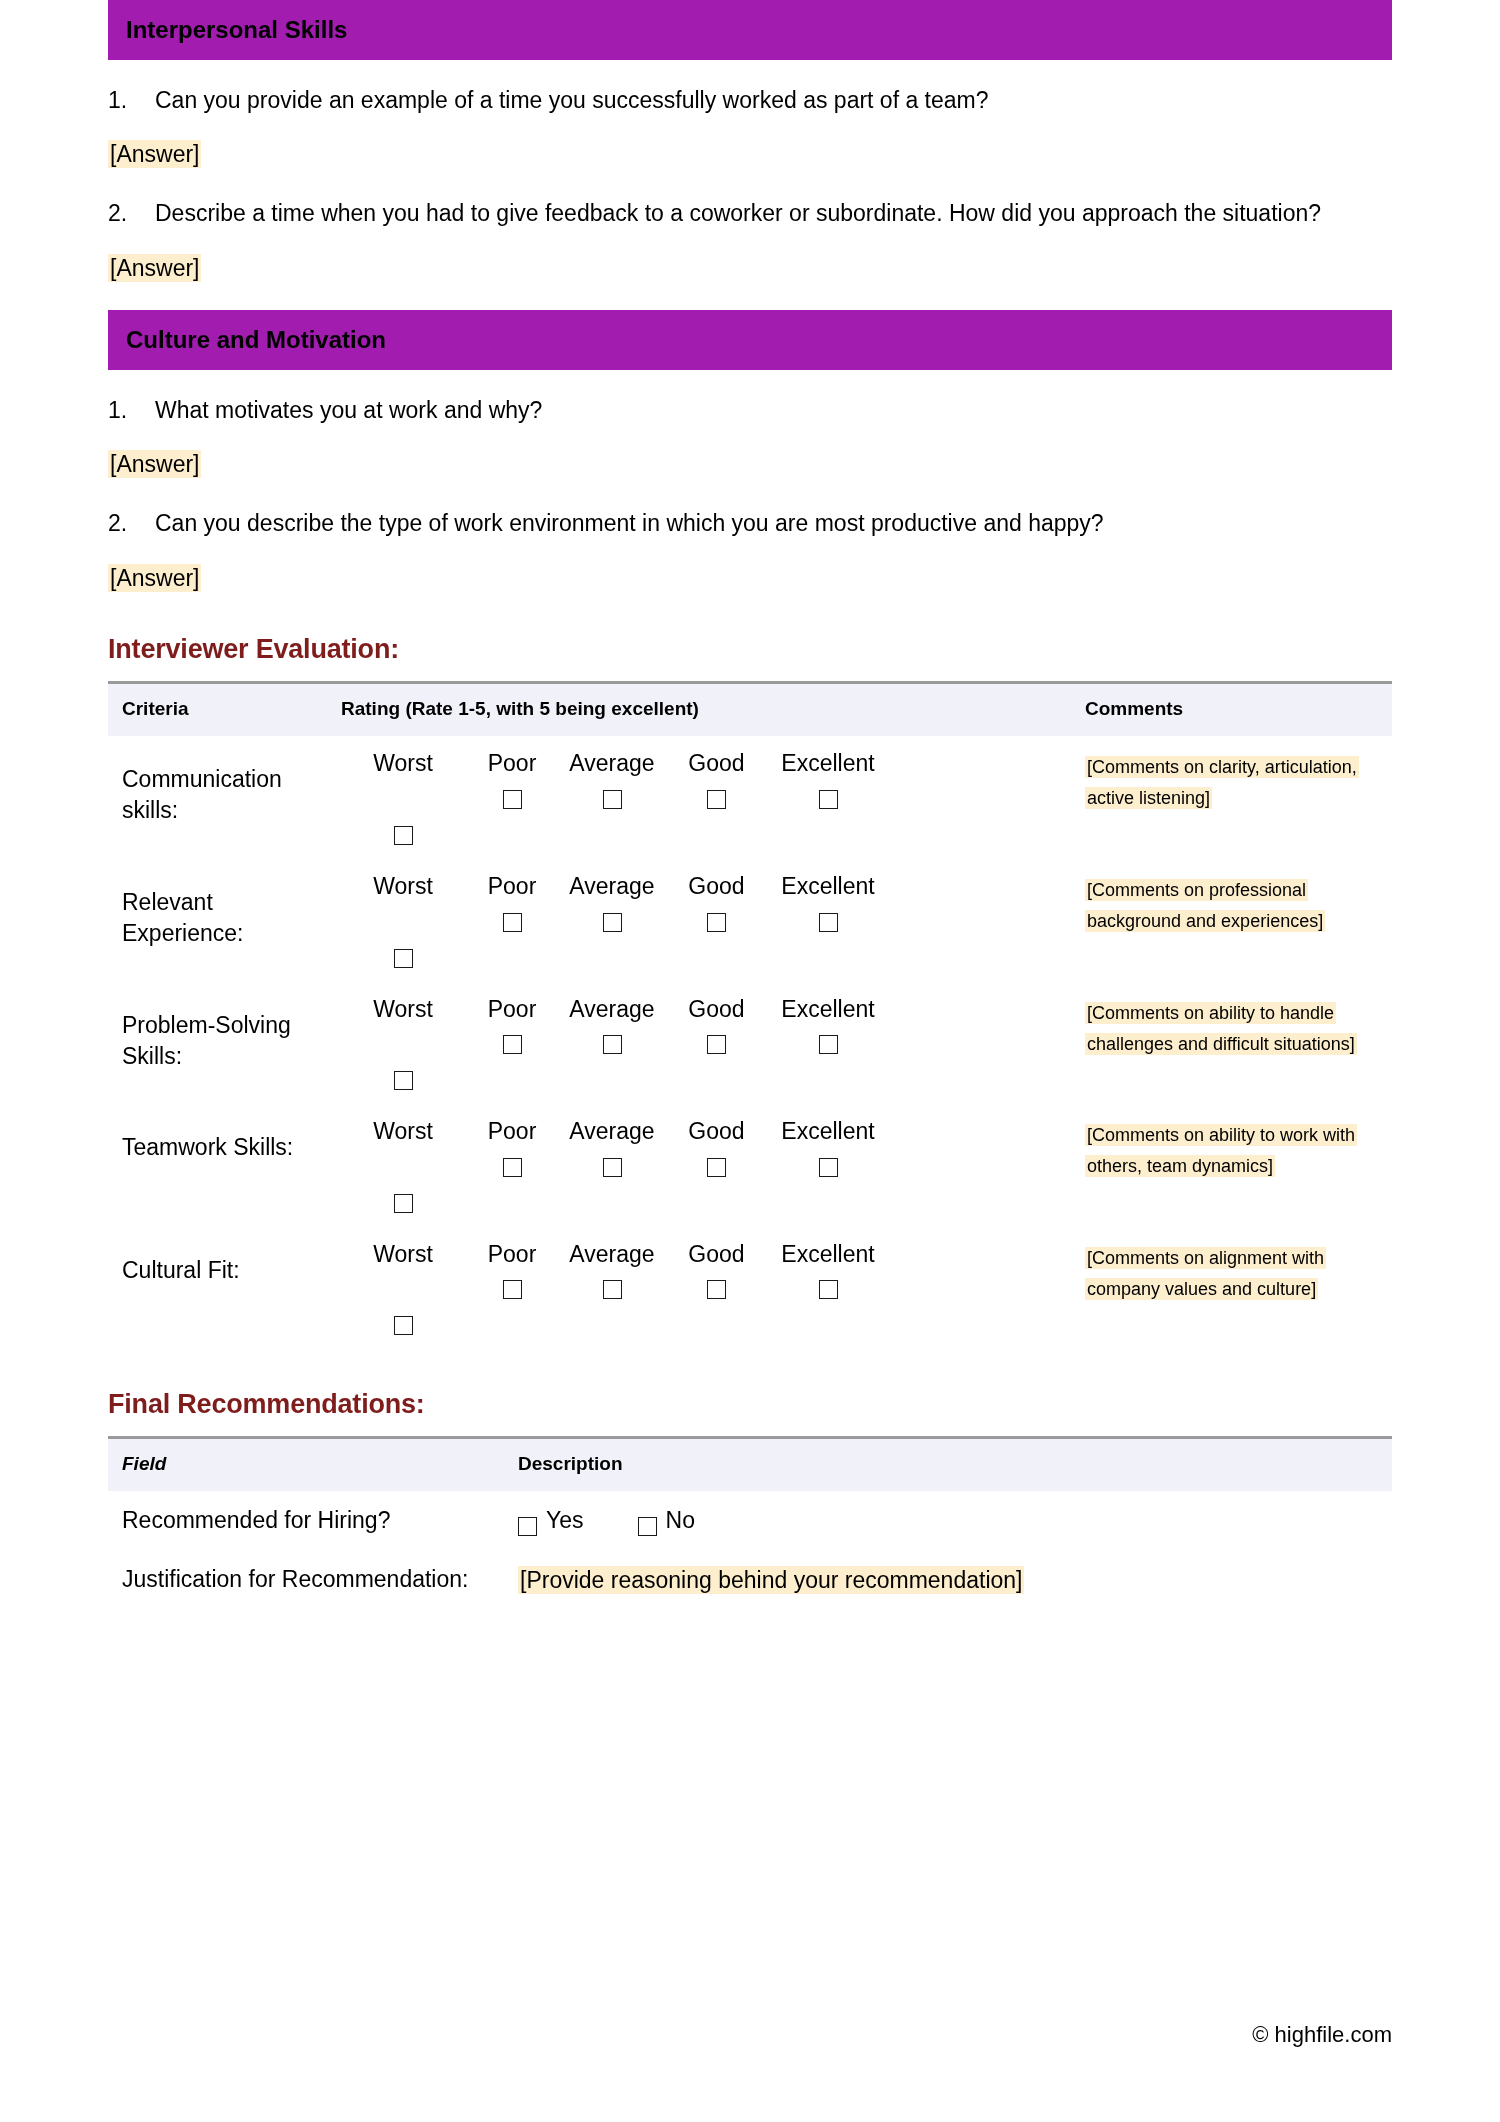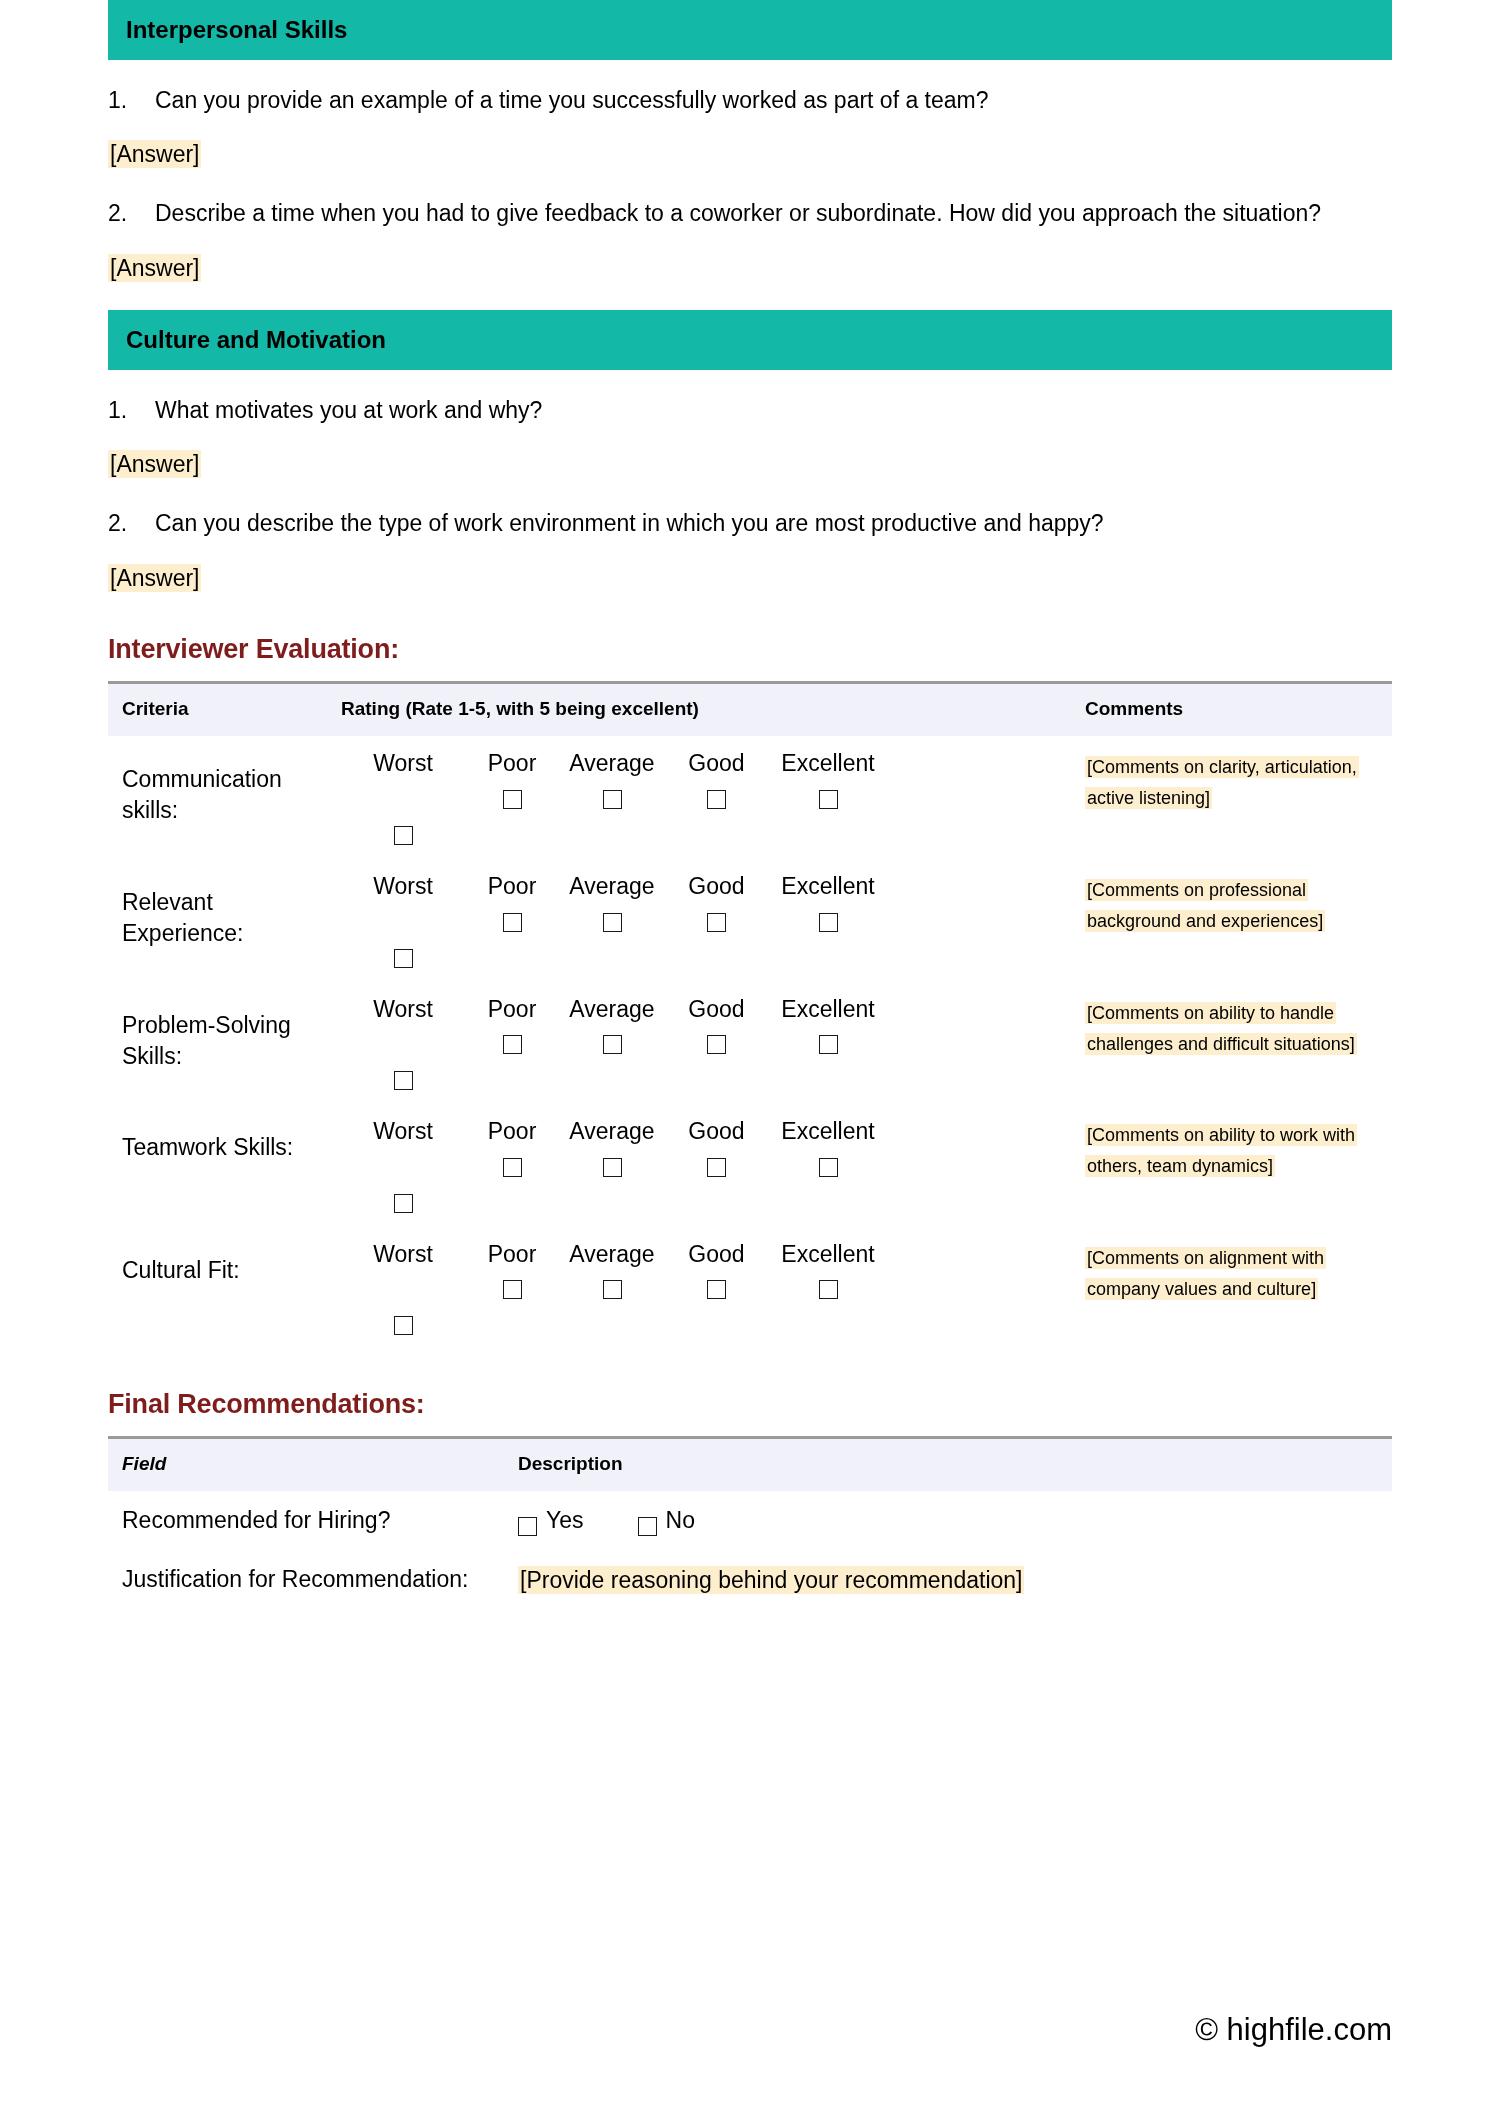--- a/index.html
+++ b/index.html
@@ -18,21 +18,21 @@
   .page {
     position: relative;
     width: 1500px;
     height: 2122px;
     box-sizing: border-box;
     padding: 0 108px;
   }
 
   
   .section-band {
-    background: #14b8a6;
+    background: #a21caf;
     padding: 16px 18px 16px 18px;
     box-sizing: border-box;
   }
   .section-band-title {
     font-size: 24px;
     font-weight: bold;
     color: #000000;
     line-height: 1.15;
   }
 
@@ -174,21 +174,21 @@
     box-sizing: border-box;
     margin-right: 9px;
   }
   .yesno .lbl { font-size: 23px; }
 
   
   .footer {
     position: absolute;
     right: 108px;
     bottom: 74px;
-    font-size: 31px;
+    font-size: 22px;
     color: #000;
   }
 </style>
 </head>
 <body>
 
 <div class="page">
 
   <div class="section-band">
     <div class="section-band-title">Interpersonal Skills</div>

